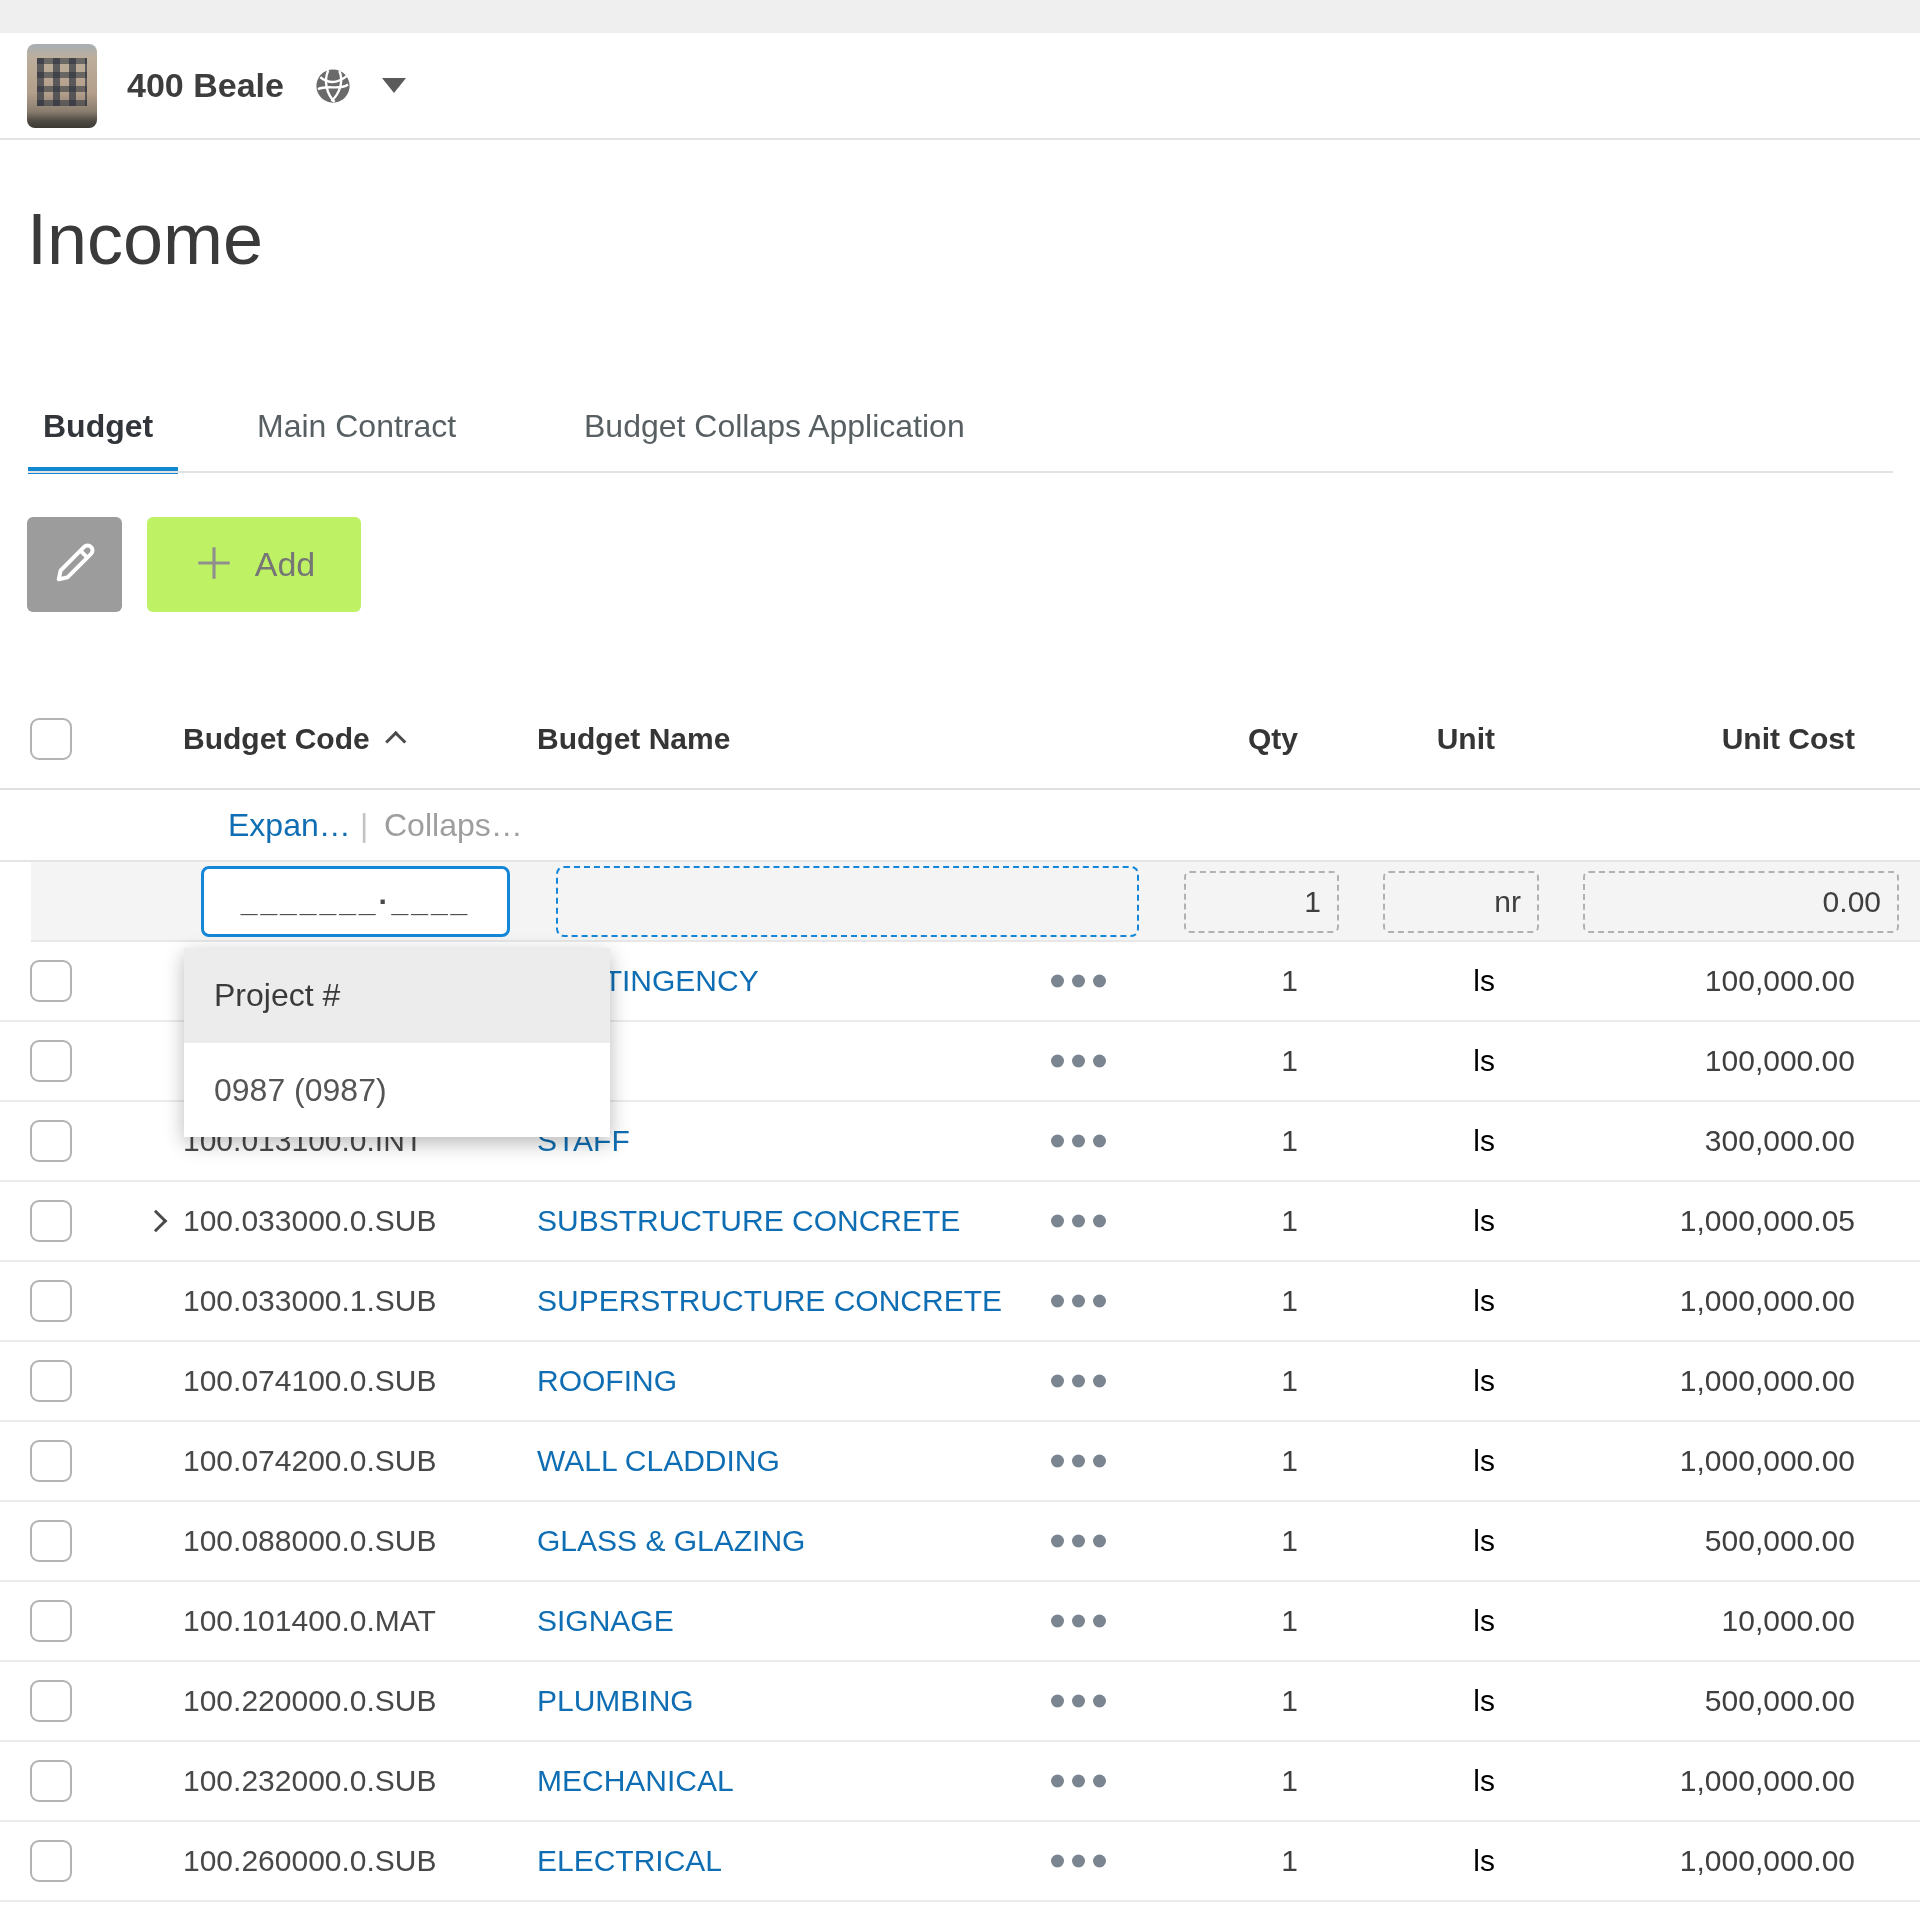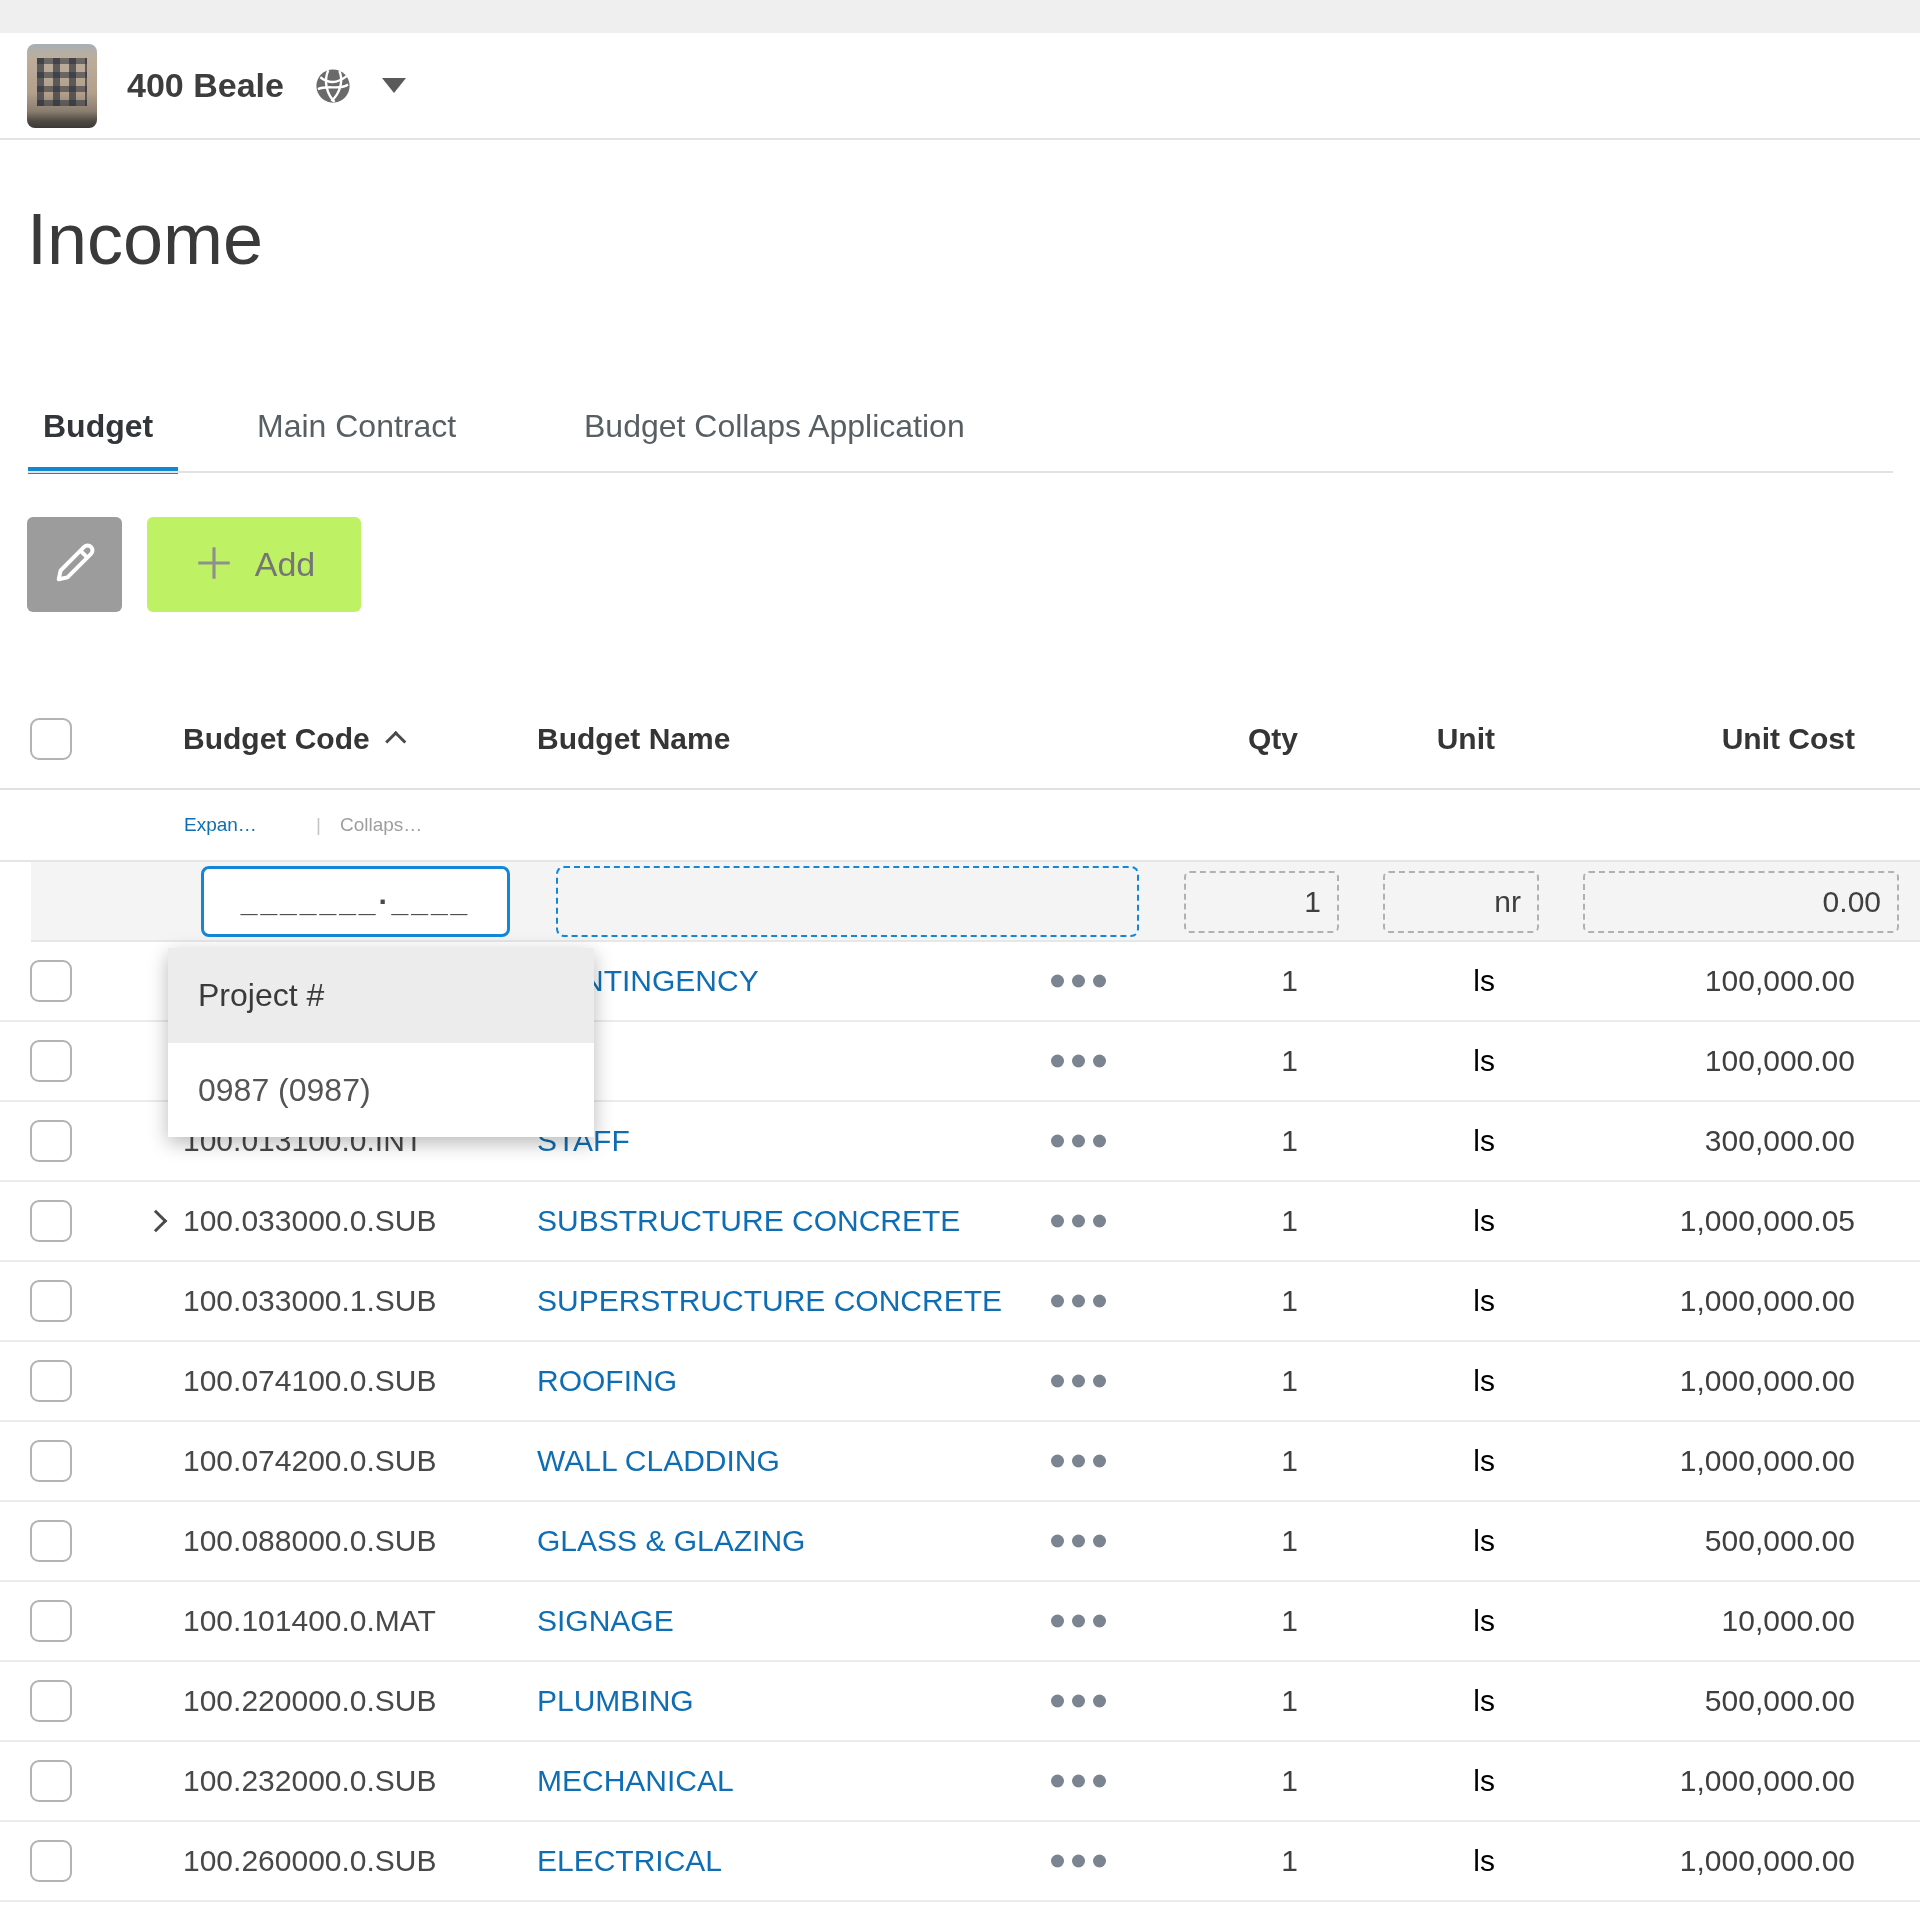--- a/index.html
+++ b/index.html
@@ -65,21 +65,21 @@
   
   .thead { position:absolute; left:0; right:0; top:690px; height:100px; border-bottom:2px solid #e0e0e0; background:#fff; }
   .thead .cell { font-weight:700; color:#353535; }
   .sort-caret {
     display:inline-block; width:15px; height:15px; margin-left:14px;
     border-top:3px solid #4a4a4a; border-right:3px solid #4a4a4a;
     transform:rotate(-45deg) translate(3px,3px);
   }
   
   .expand-row { position:absolute; left:0; right:0; top:790px; height:72px; border-bottom:2px solid #e5e5e5; background:#fff; }
-  .exp-link { position:absolute; top:50%; transform:translateY(-50%); font-size:19px; }
+  .exp-link { position:absolute; top:50%; transform:translateY(-50%); font-size:32px;margin-left:44px; }
   .link-expand { left:184px; color:#0f6eb3; }
   .exp-sep { left:316px; color:#c4c4c4; }
   .link-collapse { left:340px; color:#9e9e9e; }
   
   .input-row { position:absolute; left:0; right:0; top:862px; height:80px; background:#f4f4f4; border-bottom:2px solid #e7e7e7;margin-left:31px; }
   .code-input {
     position:absolute; left:170px; top:4px; width:309px; height:71px; background:#fff;
     border:3px solid #1486d8; border-radius:8px; display:flex; align-items:center; justify-content:center;
     font-size:30px; font-weight:700; letter-spacing:3px; color:#4a4a4a;
   }
@@ -94,21 +94,21 @@
   
   .table-body { position:absolute; left:0; right:0; top:942px; }
   .trow { position:relative; height:80px; border-bottom:2px solid #ebebeb; background:#fff; }
   .chevron-right-icon {
     position:absolute; left:148px; top:50%;
     width:16px; height:16px; border-top:3px solid #4a4a4a; border-right:3px solid #4a4a4a;
     transform:translateY(-50%) rotate(45deg); transform-origin:center;
   }
   
   .dropdown {
-    position:absolute; left:168px; top:948px; width:426px; z-index:20; background:#0369a1;
+    position:absolute; left:184px; top:948px; width:426px; z-index:20; background:#0369a1;
     border-radius:3px; box-shadow:0 6px 20px rgba(0,0,0,.28);
   }
   .dd-header { height:95px; background:#ececec; display:flex; align-items:center; padding-left:30px; font-size:32px; color:#3a3a3a; }
   .dd-option { height:94px; background:#fff; display:flex; align-items:center; padding-left:30px; font-size:32px; color:#555; }
 </style>
 </head>
 <body>
 
 <div class="page">
 

